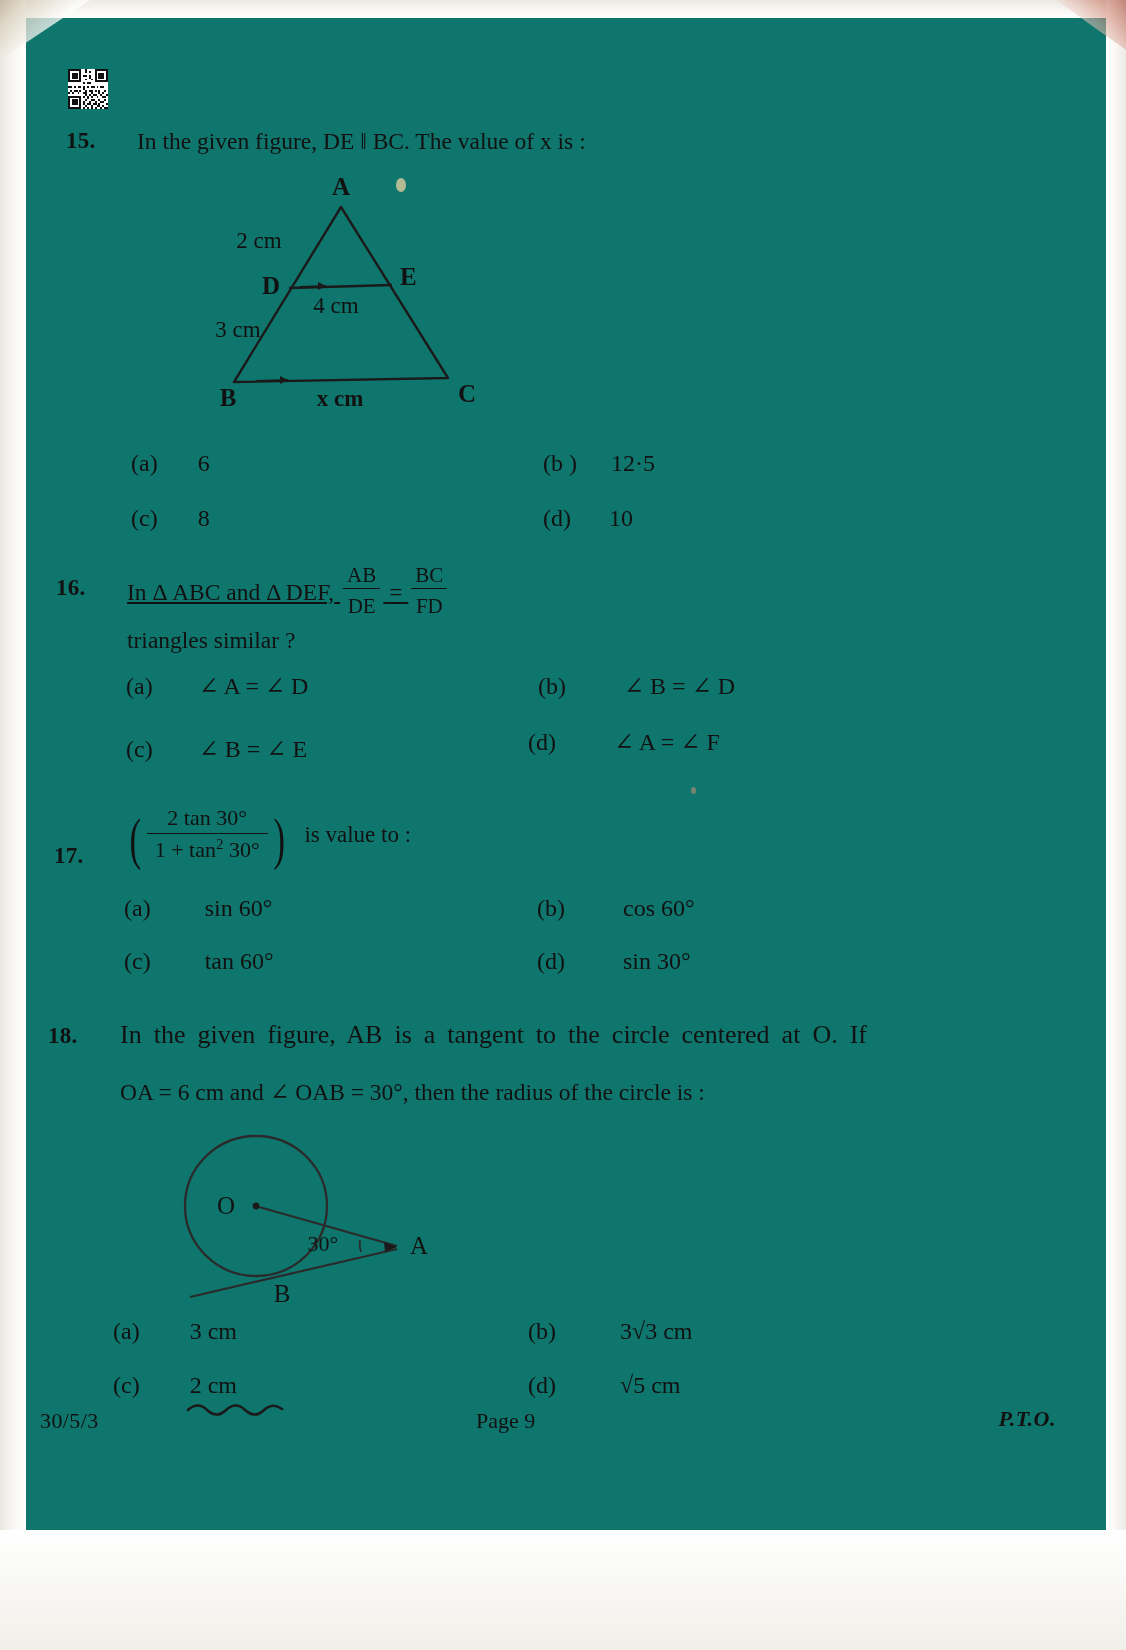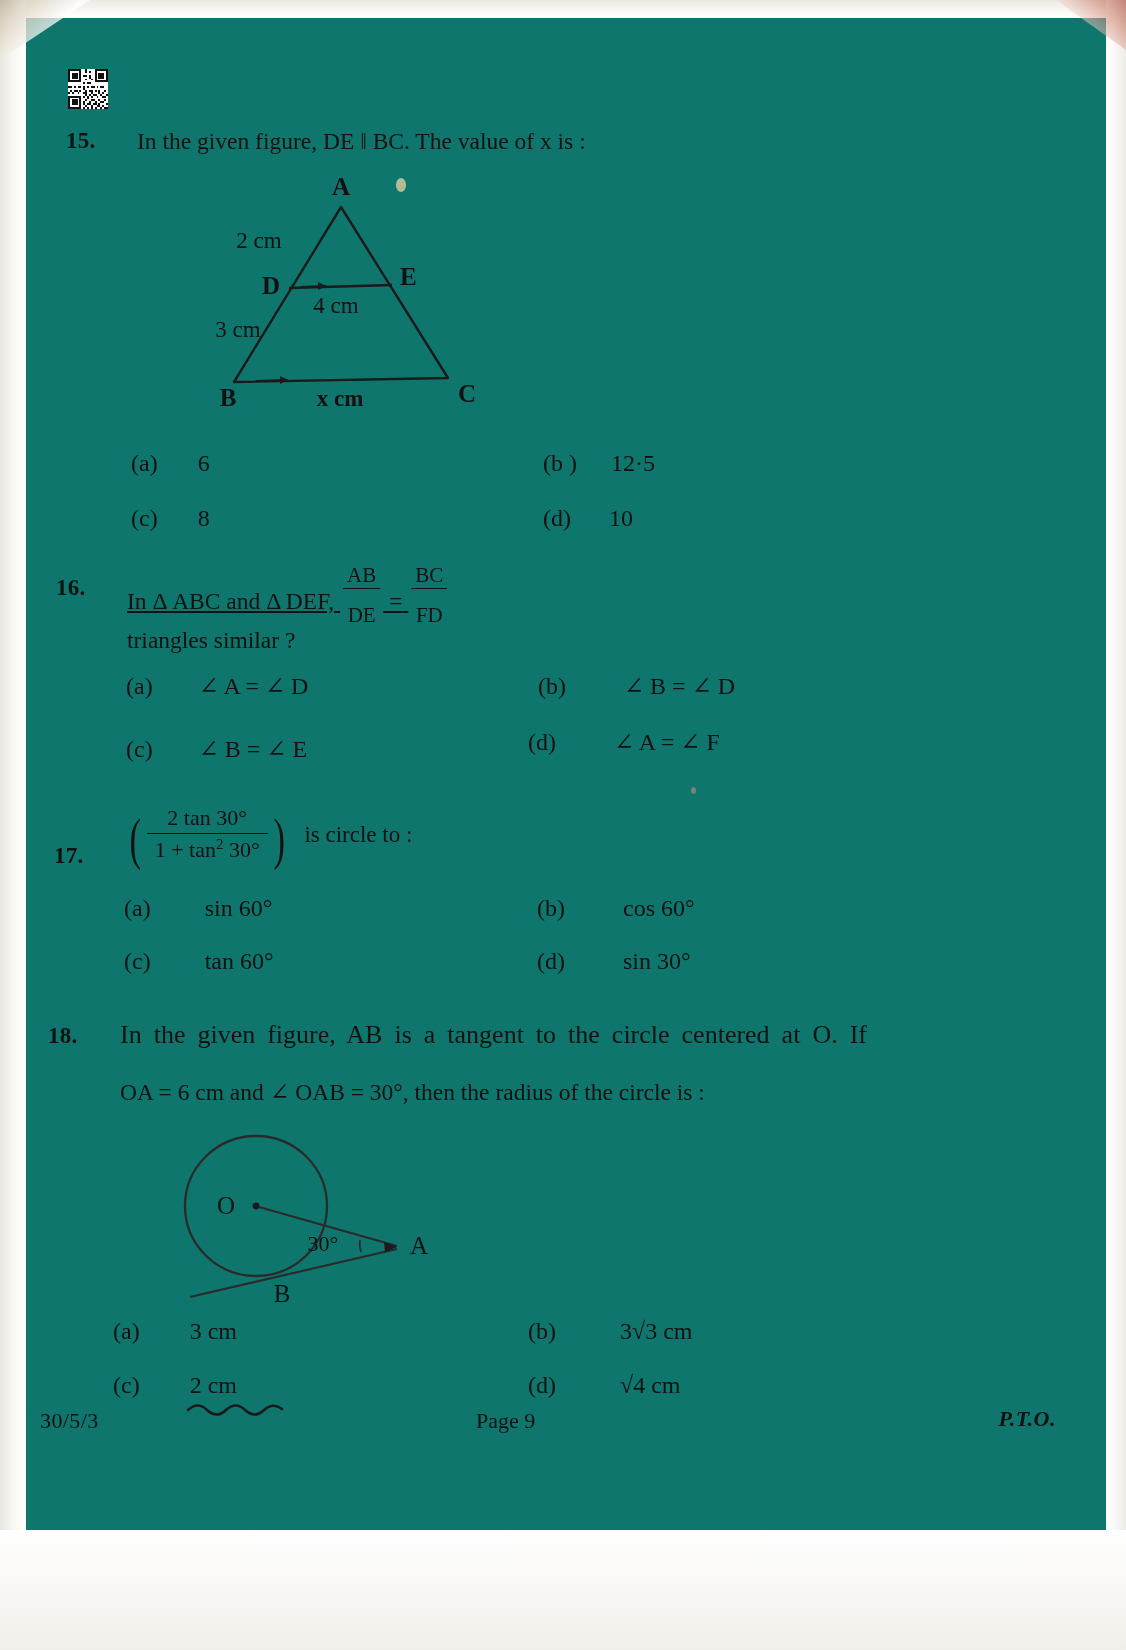--- a/index.html
+++ b/index.html
@@ -87,21 +87,21 @@
     display: inline-block;
     vertical-align: middle;
     text-align: center;
     font-size: 21px;
     line-height: 1.12;
     position: relative;
     top: -1px;
     margin: 0 3px;
   }
   .frac .num { display: block; padding: 0 4px; }
-  .frac .den { display: block; padding: 15px 4px; border-top: 1.6px solid #111; }
+  .frac .den { display: block; padding: 6px 4px; border-top: 1.6px solid #111; }
 
   .bigparen {
     display: inline-block;
     font-size: 56px;
     font-weight: 300;
     line-height: 0;
     position: relative;
     top: 4px;
     transform: scaleX(.62);
     font-family: "Liberation Serif", serif;
@@ -323,21 +323,21 @@
     <div style="position:absolute; left:126px; top:0; display:flex; align-items:center;">
       <span class="bigparen" style="margin-right:2px;">(</span>
       <span style="display:inline-block; text-align:center; line-height:1.2;">
         <span style="display:block; font-size:22px; padding:0 8px 2px 8px;">2 tan 30°</span>
         <span style="display:block; font-size:22px; border-top:1.7px solid #111; padding:2px 8px 0 8px;">
           <span>1 + tan</span><span class="sup">2</span>
           <span>30°</span>
         </span>
       </span>
       <span class="bigparen" style="margin-left:2px;">)</span>
-      <span style="font-size:23px; margin-left:16px;">is circle to :</span>
+      <span style="font-size:23px; margin-left:16px;">is value to :</span>
     </div>
   </div>
 
   <div class="opt-row" style="top:895px;">
     <div class="opt" style="left:124px;">
       <span class="lab">(a)</span>
       <span class="val" style="margin-left:48px;">sin 60°</span>
     </div>
     <div class="opt" style="left:537px;">
       <span class="lab">(b)</span>
@@ -393,21 +393,21 @@
       <span class="val" style="margin-left:58px;">3√3 cm</span>
     </div>
   </div>
   <div class="opt-row" style="top:1372px;">
     <div class="opt" style="left:113px;">
       <span class="lab">(c)</span>
       <span class="val" style="margin-left:44px;">2 cm</span>
     </div>
     <div class="opt" style="left:528px;">
       <span class="lab">(d)</span>
-      <span class="val" style="margin-left:58px;">√4 cm</span>
+      <span class="val" style="margin-left:58px;">√5 cm</span>
     </div>
   </div>
 
   <div class="footer" style="bottom:190px;">
     <span class="foot-item foot-code">30/5/3</span>
     <span class="squiggle">
       <svg width="110" height="22" viewBox="0 0 110 22">
         <path d="M 3 12 q 10 -9 19 0 q 10 9 19 0 q 10 -9 19 0 q 10 9 19 0 q 9 -8 18 -1" fill="none" stroke="#1a1a1a" stroke-width="2.6" stroke-linecap="round"></path>
       </svg>
     </span>

